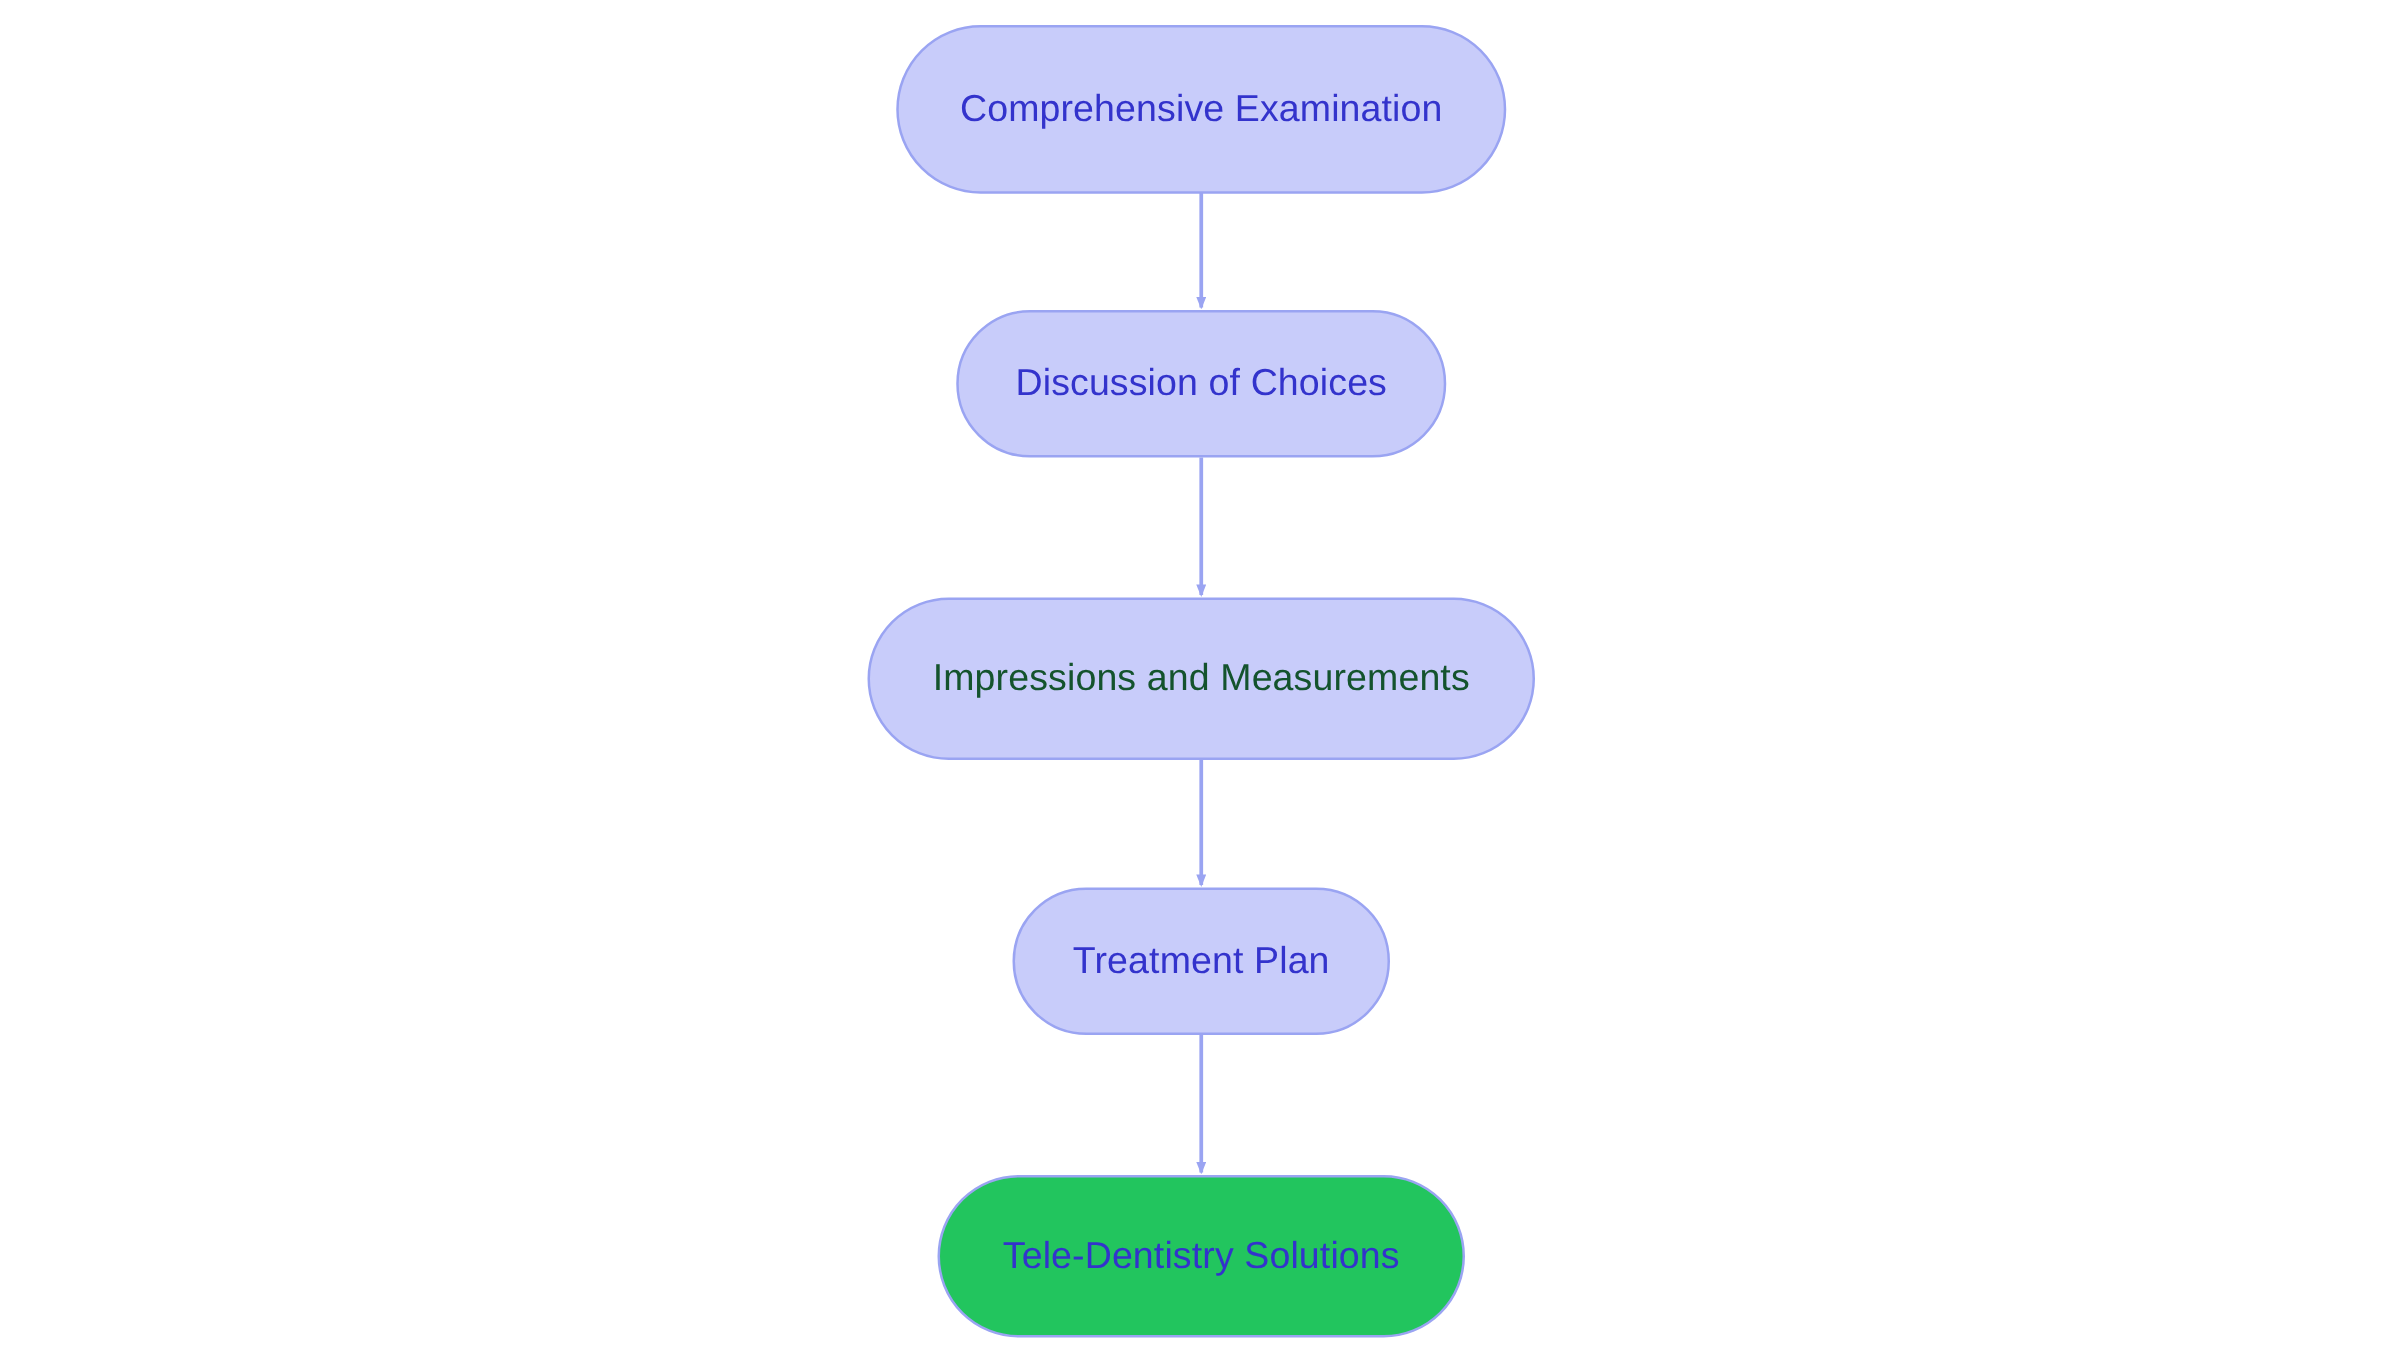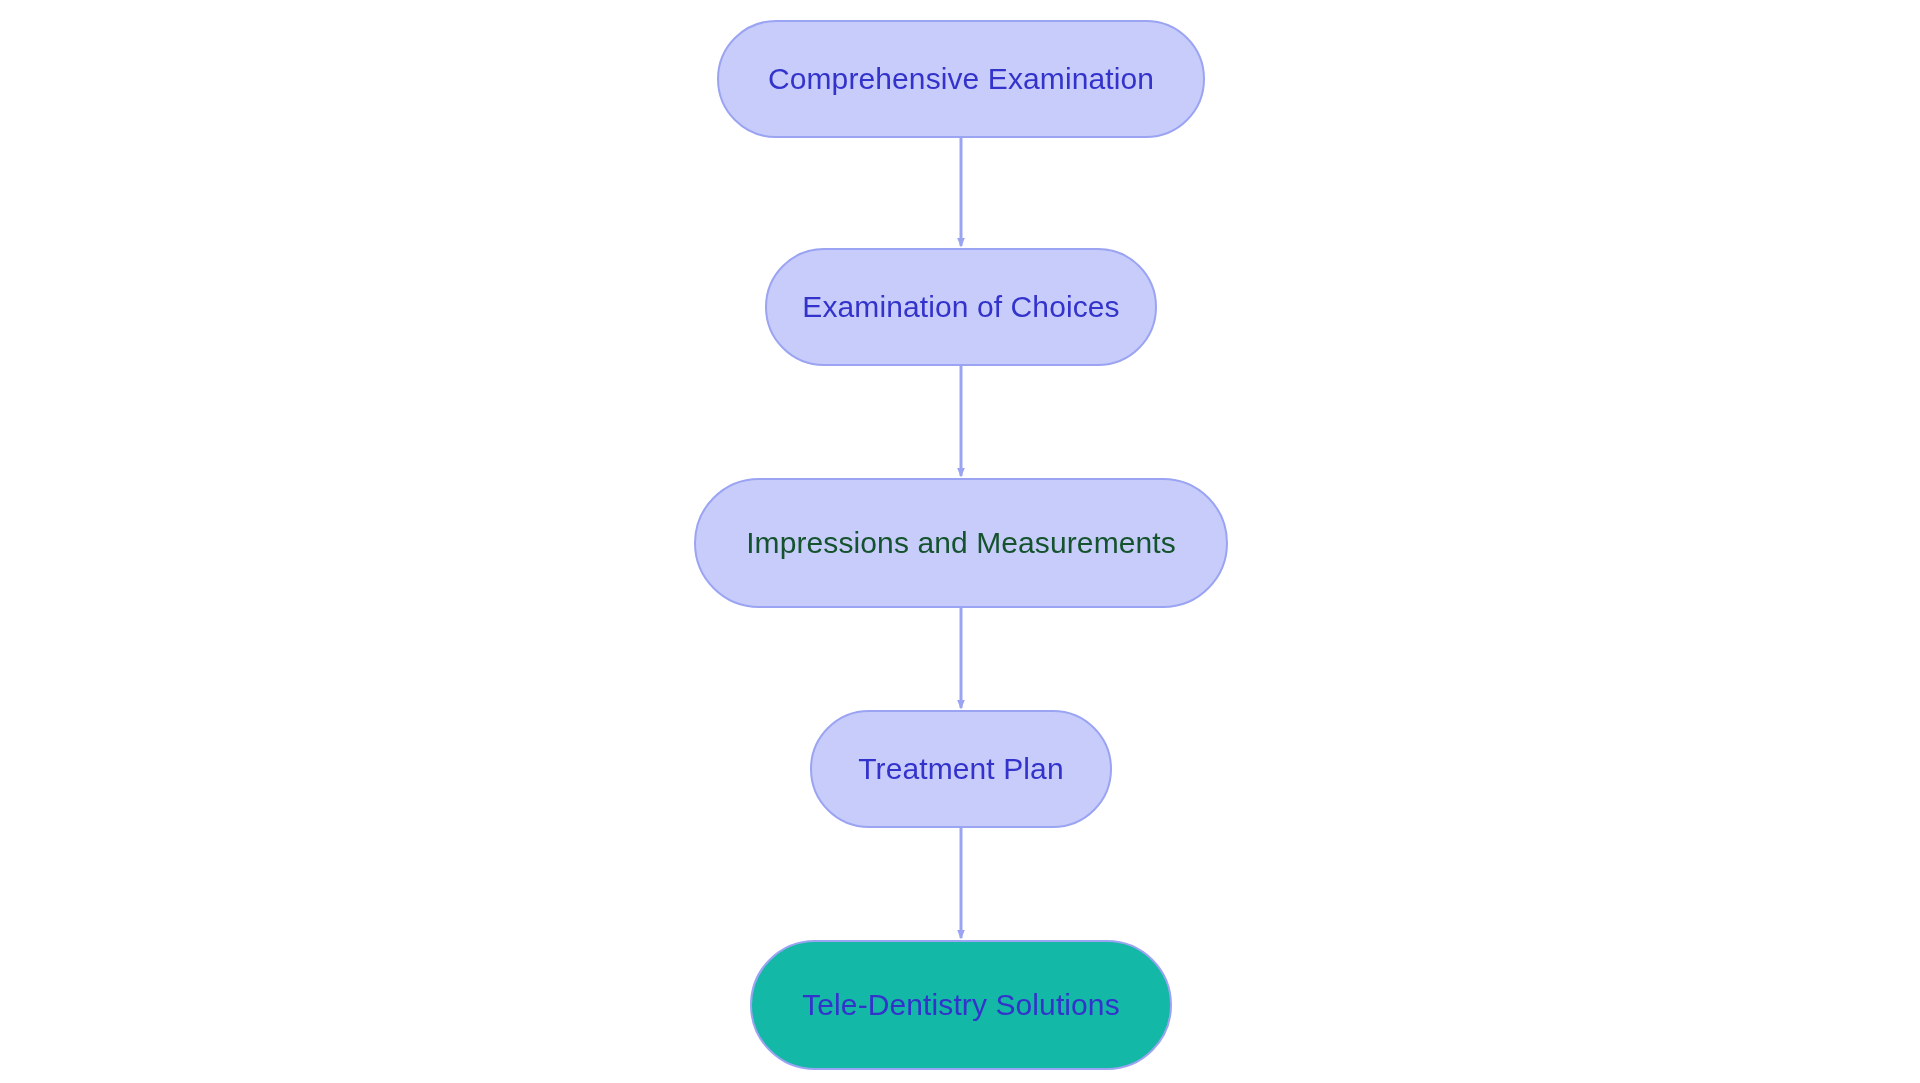--- a/index.html
+++ b/index.html
@@ -66,33 +66,33 @@
       </marker>
     </defs>
     <g id="edge-group">
         <line x1="961" y1="138" x2="961" y2="246" stroke="#9aa4f2" stroke-width="3" marker-end="url(#arrowhead)"></line>
         <line x1="961" y1="366" x2="961" y2="476" stroke="#9aa4f2" stroke-width="3" marker-end="url(#arrowhead)"></line>
         <line x1="961" y1="608" x2="961" y2="708" stroke="#9aa4f2" stroke-width="3" marker-end="url(#arrowhead)"></line>
         <line x1="961" y1="828" x2="961" y2="938" stroke="#9aa4f2" stroke-width="3" marker-end="url(#arrowhead)"></line>
       </g>
   </svg>
 
-  <div class="node" style="left: 961px; top: 20px; width: 488px; height: 118px; background: rgb(200, 204, 250); border-color: rgb(154, 164, 242);">
+  <div class="node" style="left: 961px; top: 20px; width: 488px; height: 135px; background: rgb(200, 204, 250); border-color: rgb(154, 164, 242);">
     <span class="node-label" style="color: rgb(51, 51, 204);">Comprehensive Examination</span>
   </div>
 
   <div class="node" style="left: 961px; top: 248px; width: 392px; height: 118px; background: rgb(200, 204, 250); border-color: rgb(154, 164, 242);">
-    <span class="node-label" style="color: rgb(51, 51, 204);">Examination of Choices</span>
+    <span class="node-label" style="color: rgb(51, 51, 204);">Discussion of Choices</span>
   </div>
 
   <div class="node" style="left: 961px; top: 478px; width: 534px; height: 130px; background: rgb(200, 204, 250); border-color: rgb(154, 164, 242);">
     <span class="node-label" style="color: #14532d;">Impressions and Measurements</span>
   </div>
 
   <div class="node" style="left: 961px; top: 710px; width: 302px; height: 118px; background: rgb(200, 204, 250); border-color: rgb(154, 164, 242);">
     <span class="node-label" style="color: rgb(51, 51, 204);">Treatment Plan</span>
   </div>
 
-  <div class="node" style="left: 961px; top: 940px; width: 422px; height: 130px; background: #14b8a6; border-color: rgb(154, 164, 242);">
+  <div class="node" style="left: 961px; top: 940px; width: 422px; height: 130px; background: #22c55e; border-color: rgb(154, 164, 242);">
     <span class="node-label" style="color: rgb(51, 51, 204);">Tele-Dentistry Solutions</span>
   </div>
 
 </div>
 
 </body></html>

